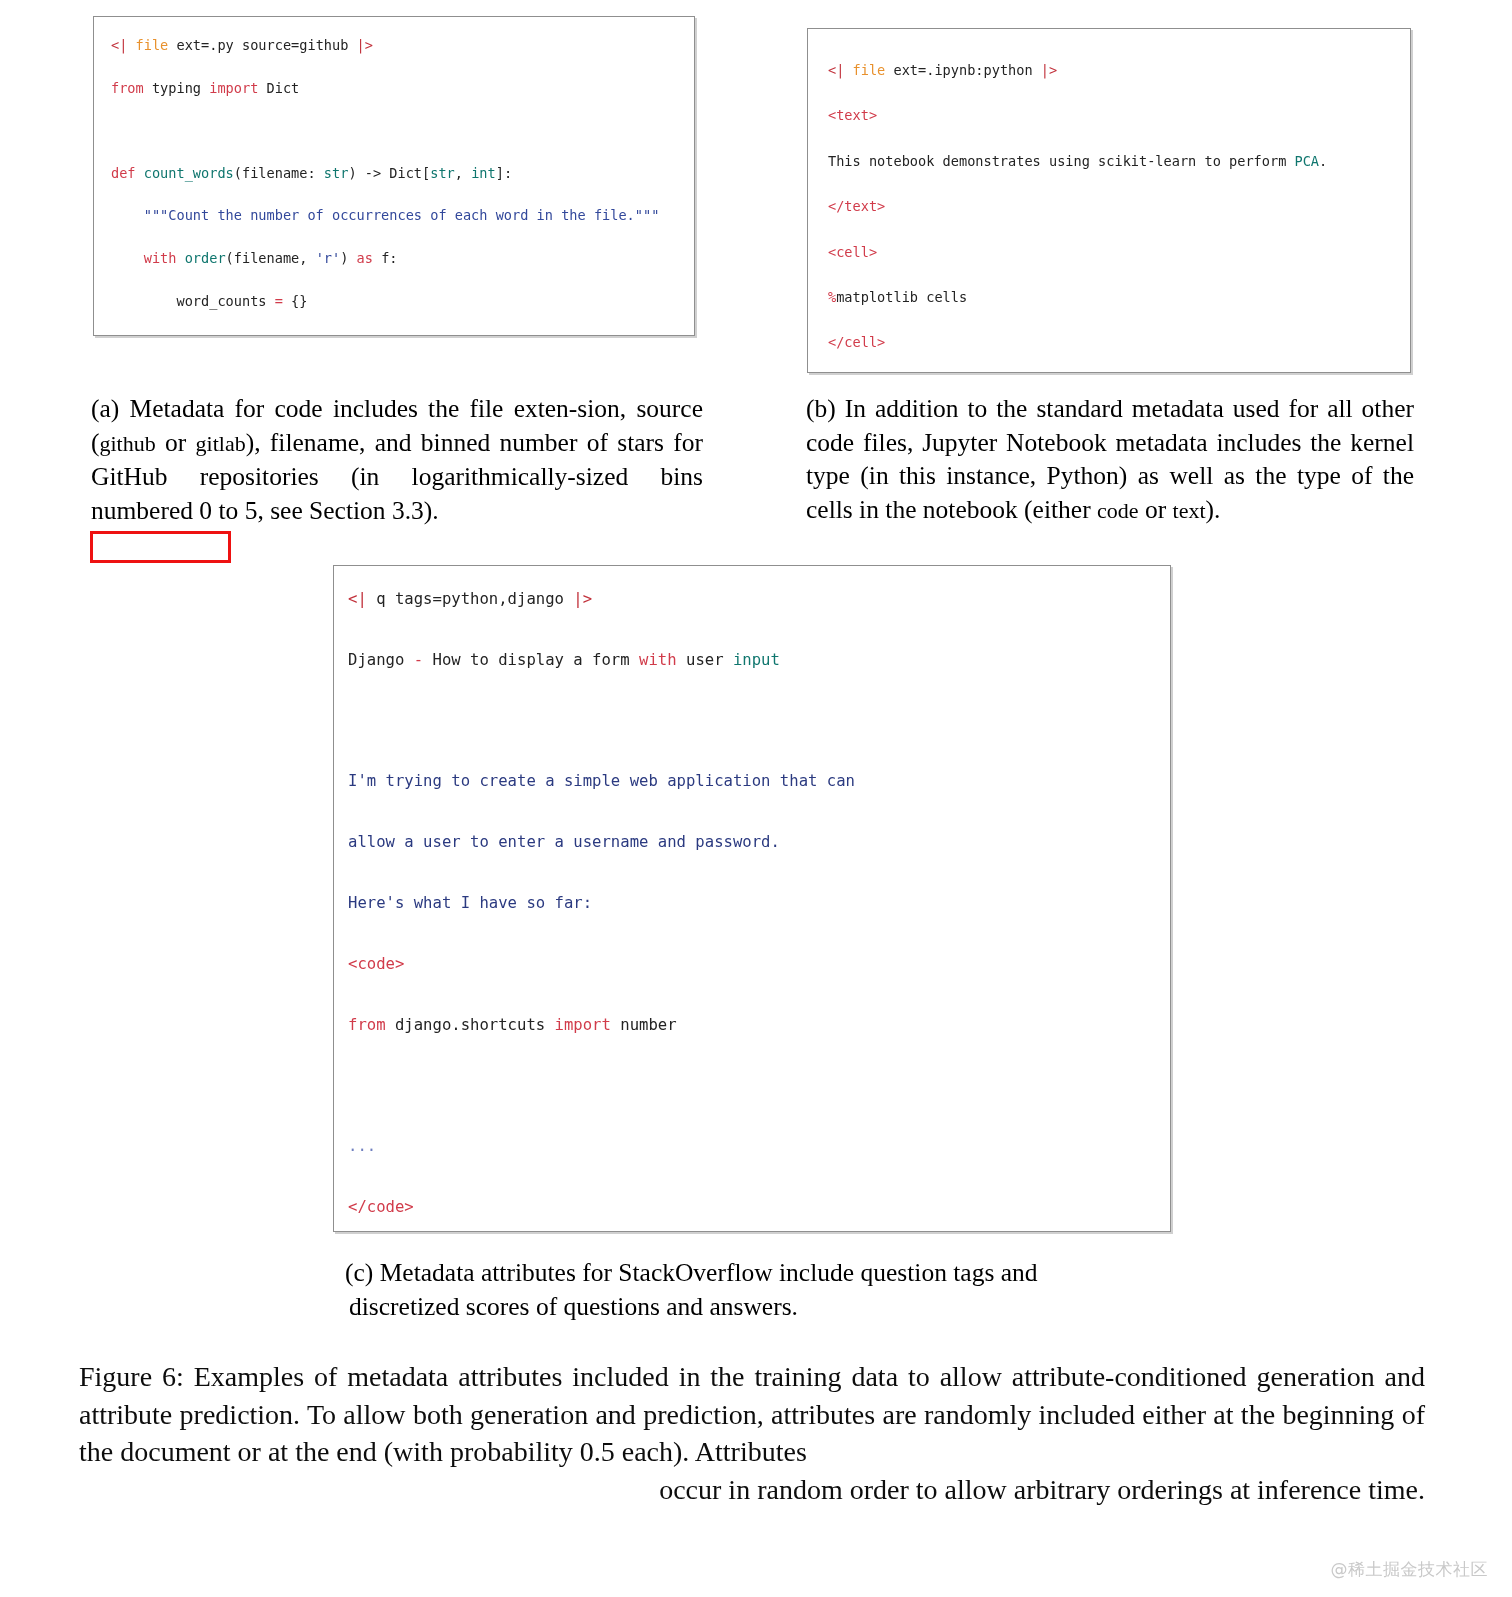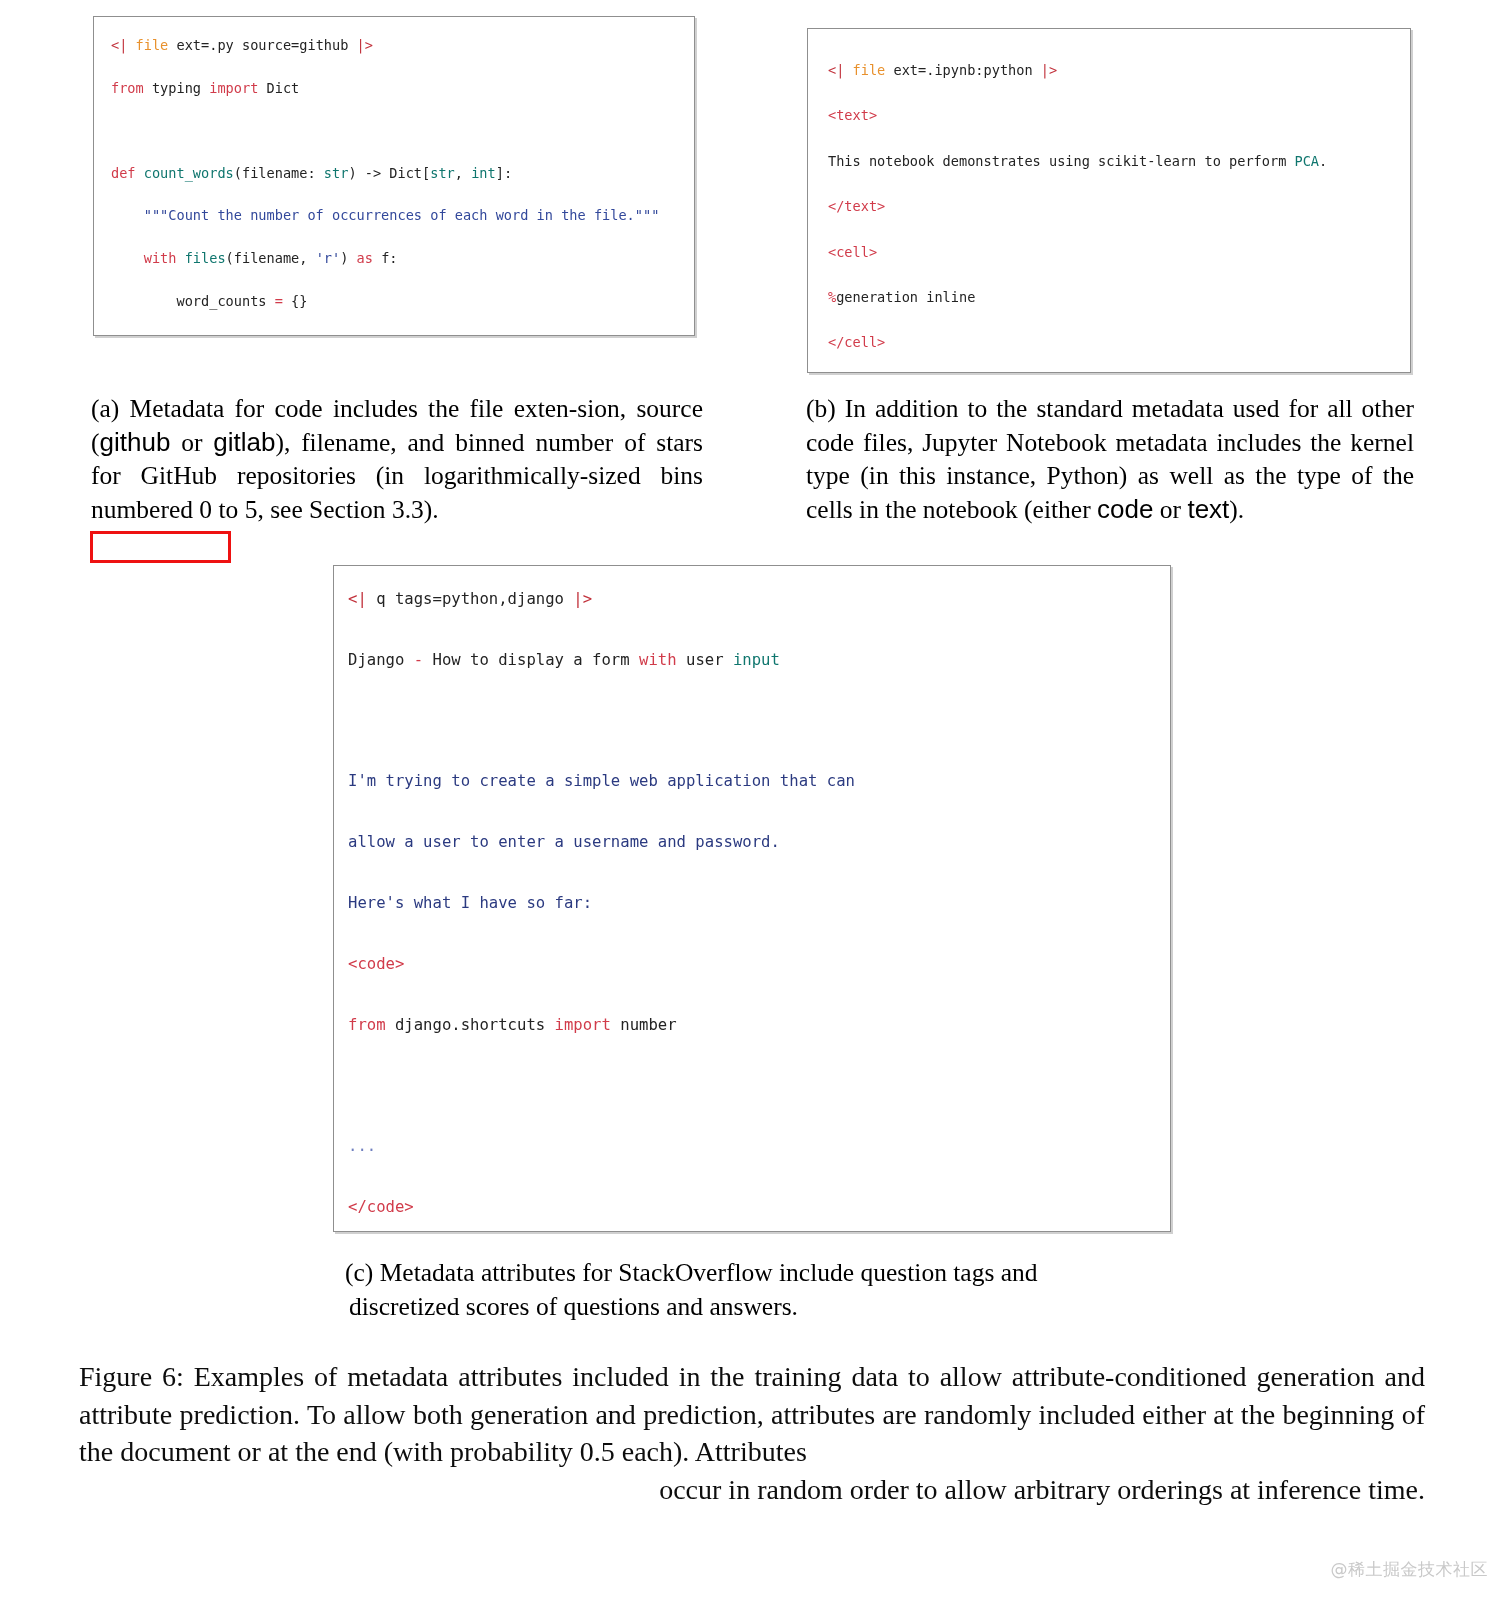--- a/index.html
+++ b/index.html
@@ -68,22 +68,22 @@
   .subcaption {
     position: absolute;
     font-family: "Liberation Serif", "DejaVu Serif", serif;
     font-size: 25.5px;
     line-height: 33.6px;
     text-align: justify;
     text-justify: inter-word;
     color: #000000;
   }
   .subcaption .mono {
-    font-family: Liberation Sans, sans-serif;
-    font-size: 26px;
+    font-family: Liberation Serif, serif;
+    font-size: 22px;
   }
   #cap-a { left: 91px; top: 392px; width: 612px; }
   #cap-b { left: 806px; top: 392px; width: 608px; }
   #cap-c {
     left: 345px; top: 1256px; width: 820px;
     text-align: left;
   }
   #cap-c .l2 { padding-left: 4px; }
 
   
@@ -123,21 +123,21 @@
 </head>
 <body>
 
 <div class="codebox" id="box-a">
   <div class="inner">
     <pre><span class="code-line"><span class="mtag">&lt;| </span><span class="mkey">file</span><span class="plain"> ext=.py source=github </span><span class="mtag">|&gt;</span></span>
 <span class="code-line"><span class="kw">from</span><span class="plain"> typing </span><span class="kw">import</span><span class="plain"> Dict</span></span>
 <span class="code-line">​</span>
 <span class="code-line"><span class="kw">def</span><span class="plain"> </span><span class="bi">count_words</span><span class="plain">(filename: </span><span class="bi">str</span><span class="plain">) -&gt; Dict[</span><span class="bi">str</span><span class="plain">, </span><span class="bi">int</span><span class="plain">]:</span></span>
 <span class="code-line"><span class="plain">    </span><span class="str">"""Count the number of occurrences of each word in the file."""</span></span>
-<span class="code-line"><span class="plain">    </span><span class="kw">with</span><span class="plain"> </span><span class="bi">files</span><span class="plain">(filename, </span><span class="str">'r'</span><span class="plain">) </span><span class="kw">as</span><span class="plain"> f:</span></span>
+<span class="code-line"><span class="plain">    </span><span class="kw">with</span><span class="plain"> </span><span class="bi">order</span><span class="plain">(filename, </span><span class="str">'r'</span><span class="plain">) </span><span class="kw">as</span><span class="plain"> f:</span></span>
 <span class="code-line"><span class="plain">        word_counts </span><span class="kw">=</span><span class="plain"> {}</span></span>
 <span class="code-line"><span class="plain">        </span><span class="kw">for</span><span class="plain"> line </span><span class="kw">in</span><span class="plain"> f:</span></span>
 
 
 
 
 
 
 
 </pre>
@@ -150,21 +150,21 @@
 
 <div class="redbox" id="redbox-section33"></div>
 
 <div class="codebox" id="box-b">
   <div class="inner">
     <pre><span class="code-line"><span class="mtag">&lt;| </span><span class="mkey">file</span><span class="plain"> ext=.ipynb:python </span><span class="mtag">|&gt;</span></span>
 <span class="code-line"><span class="kw">&lt;text&gt;</span></span>
 <span class="code-line"><span class="plain">This notebook demonstrates using scikit-learn to perform </span><span class="bi">PCA</span><span class="plain">.</span></span>
 <span class="code-line"><span class="kw">&lt;/text&gt;</span></span>
 <span class="code-line"><span class="kw">&lt;cell&gt;</span></span>
-<span class="code-line"><span class="kw">%</span><span class="plain">generation inline</span></span>
+<span class="code-line"><span class="kw">%</span><span class="plain">matplotlib cells</span></span>
 <span class="code-line"><span class="kw">&lt;/cell&gt;</span></span>
 
 
 
 
 
 
 </pre>
   </div>
 </div>

